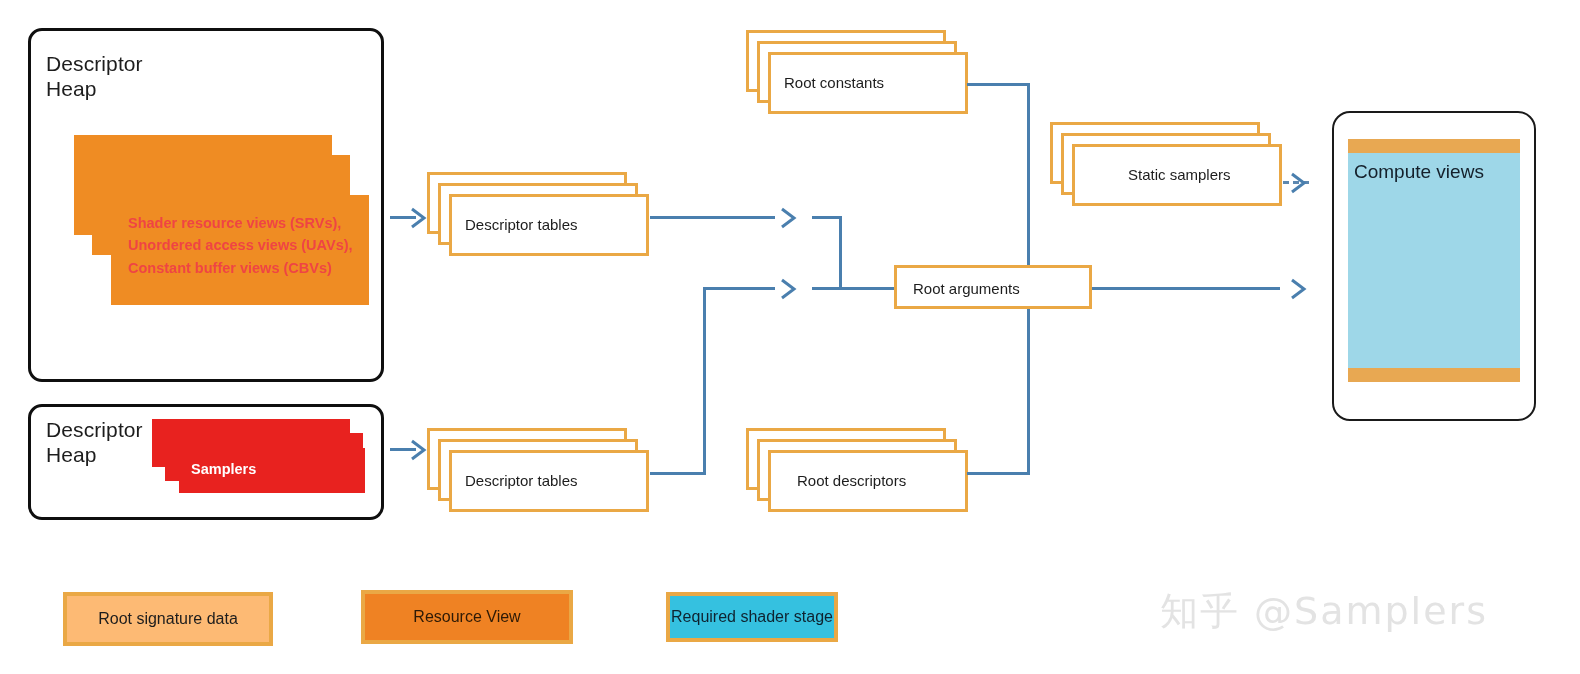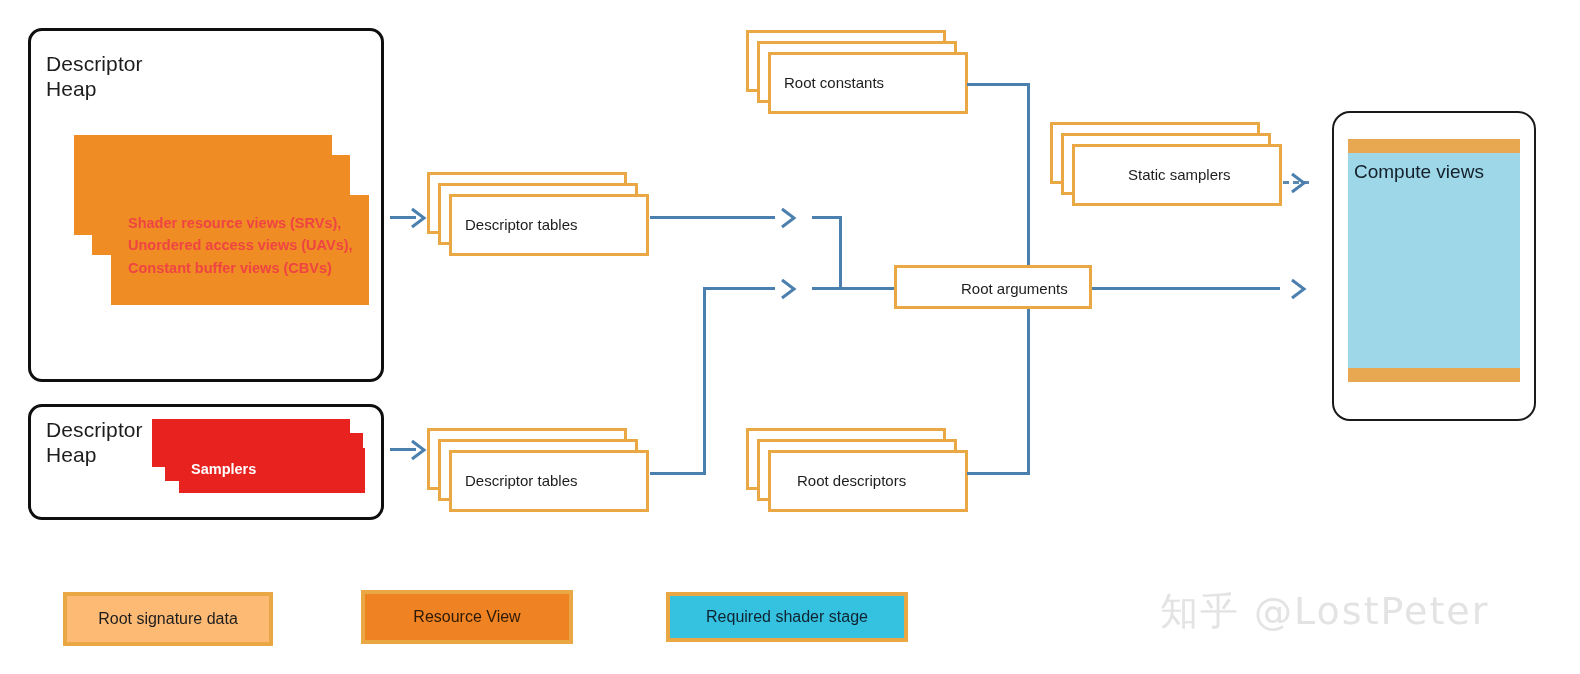--- a/index.html
+++ b/index.html
@@ -232,21 +232,21 @@
   <div class="stack" style="left:746px; top:428px; width:240px; height:92px;">
     <div class="layer l1" style="width:200px; height:62px;"></div>
     <div class="layer l2" style="width:200px; height:62px;"></div>
     <div class="layer l3" style="width:200px; height:62px;"></div>
     <span class="label" style="left:38px; top:44px;margin-left:13px;">Root descriptors</span>
   </div>
   <div class="line line-h" style="left:967px; top:472px; width:63px;"></div>
   <div class="line line-v" style="left:1027px; top:309px; height:166px;"></div>
 
   <div class="plain-box" style="left:894px; top:265px; width:198px; height:44px;">
-    <span style="left:16px; top:12px;margin-left:48px;">Root arguments</span>
+    <span style="left:16px; top:12px;">Root arguments</span>
   </div>
 
   <div class="line line-h" style="left:1092px; top:287px; width:188px;"></div>
   <svg class="arrow" style="left:1288px; top:276px;" viewBox="0 0 26 26">
     <polyline points="4,4 16,13 4,22" fill="none" stroke="#4a7fae" stroke-width="3"></polyline>
   </svg>
 
   <div class="stack" style="left:1050px; top:122px; width:250px; height:92px;">
     <div class="layer l1" style="width:210px; height:62px;"></div>
     <div class="layer l2" style="width:210px; height:62px;"></div>
@@ -264,19 +264,19 @@
     <div class="shader-bar" style="left:14px; top:255px; width:172px; height:14px;"></div>
     <span class="shader-label" style="left:20px; top:48px;">Compute views</span>
   </div>
 
   <div class="legend-box legend-white" style="left:63px; top:592px; width:210px; height:54px;">
     <span>Root signature data</span>
   </div>
   <div class="legend-box legend-orange" style="left:361px; top:590px; width:212px; height:54px;">
     <span>Resource View</span>
   </div>
-  <div class="legend-box legend-cyan" style="left:666px; top:592px; width:242px; height:50px;">
+  <div class="legend-box legend-cyan" style="left:666px; top:592px; width:172px; height:50px;">
     <span>Required shader stage</span>
   </div>
 
-  <div class="watermark" style="left:1160px; top:586px;">知乎 @LostPeter</div>
+  <div class="watermark" style="left:1160px; top:586px;">知乎 @Samplers</div>
 
 </div>
 
 </body></html>

